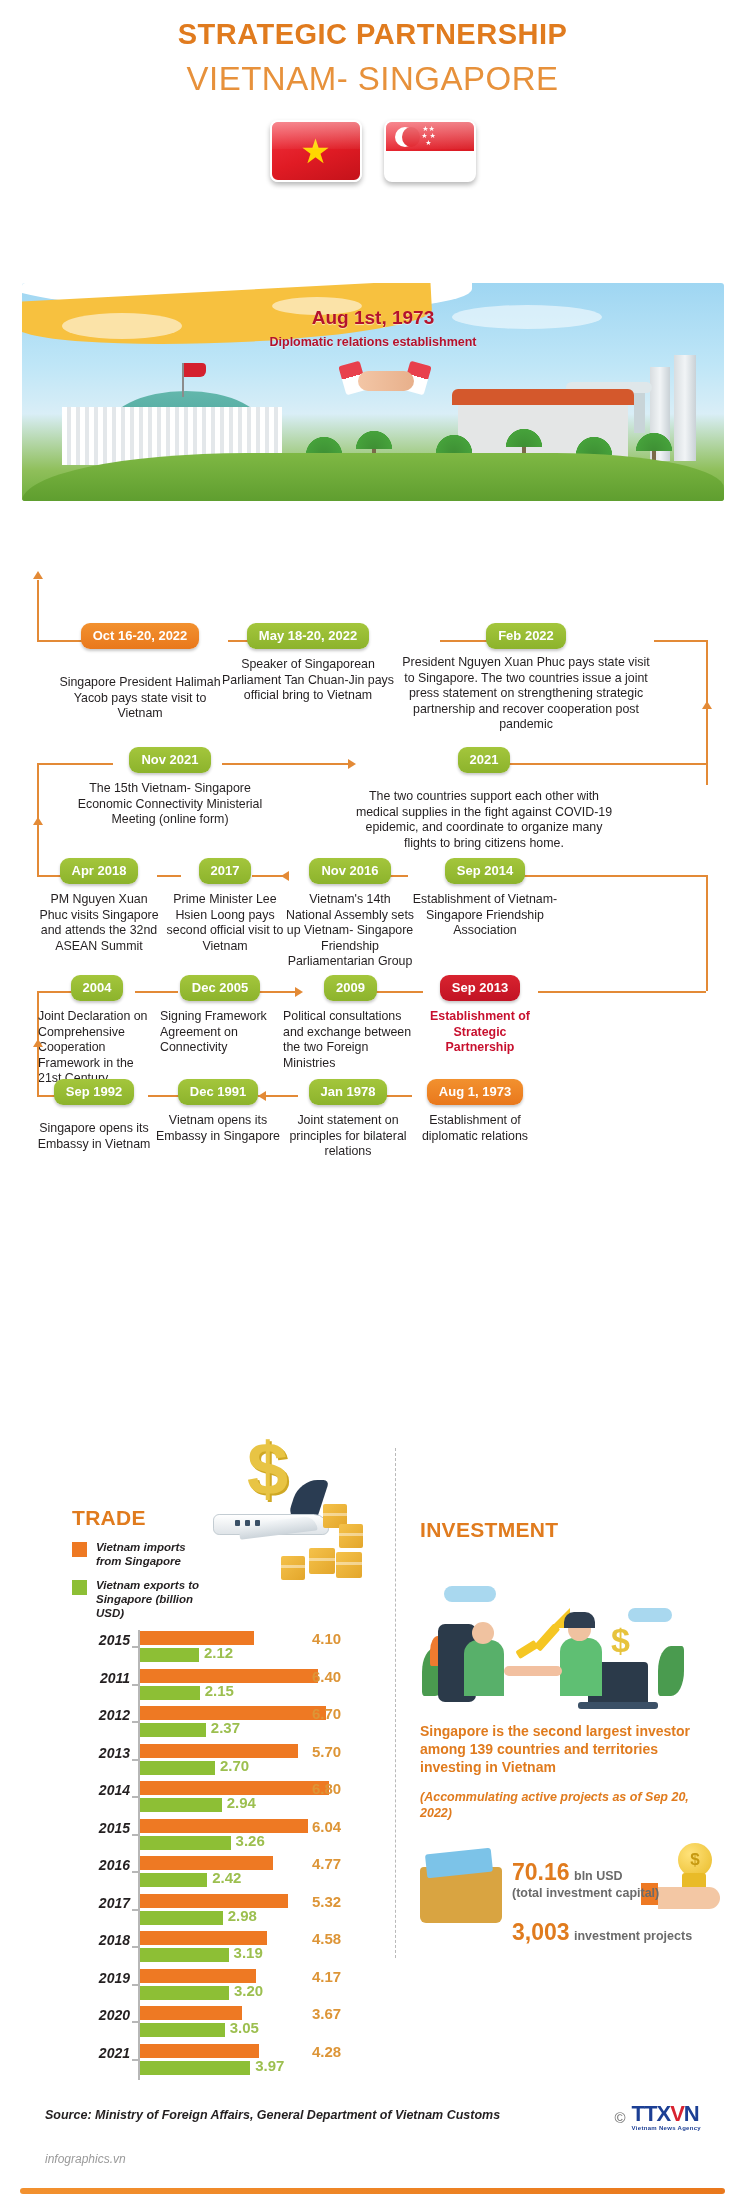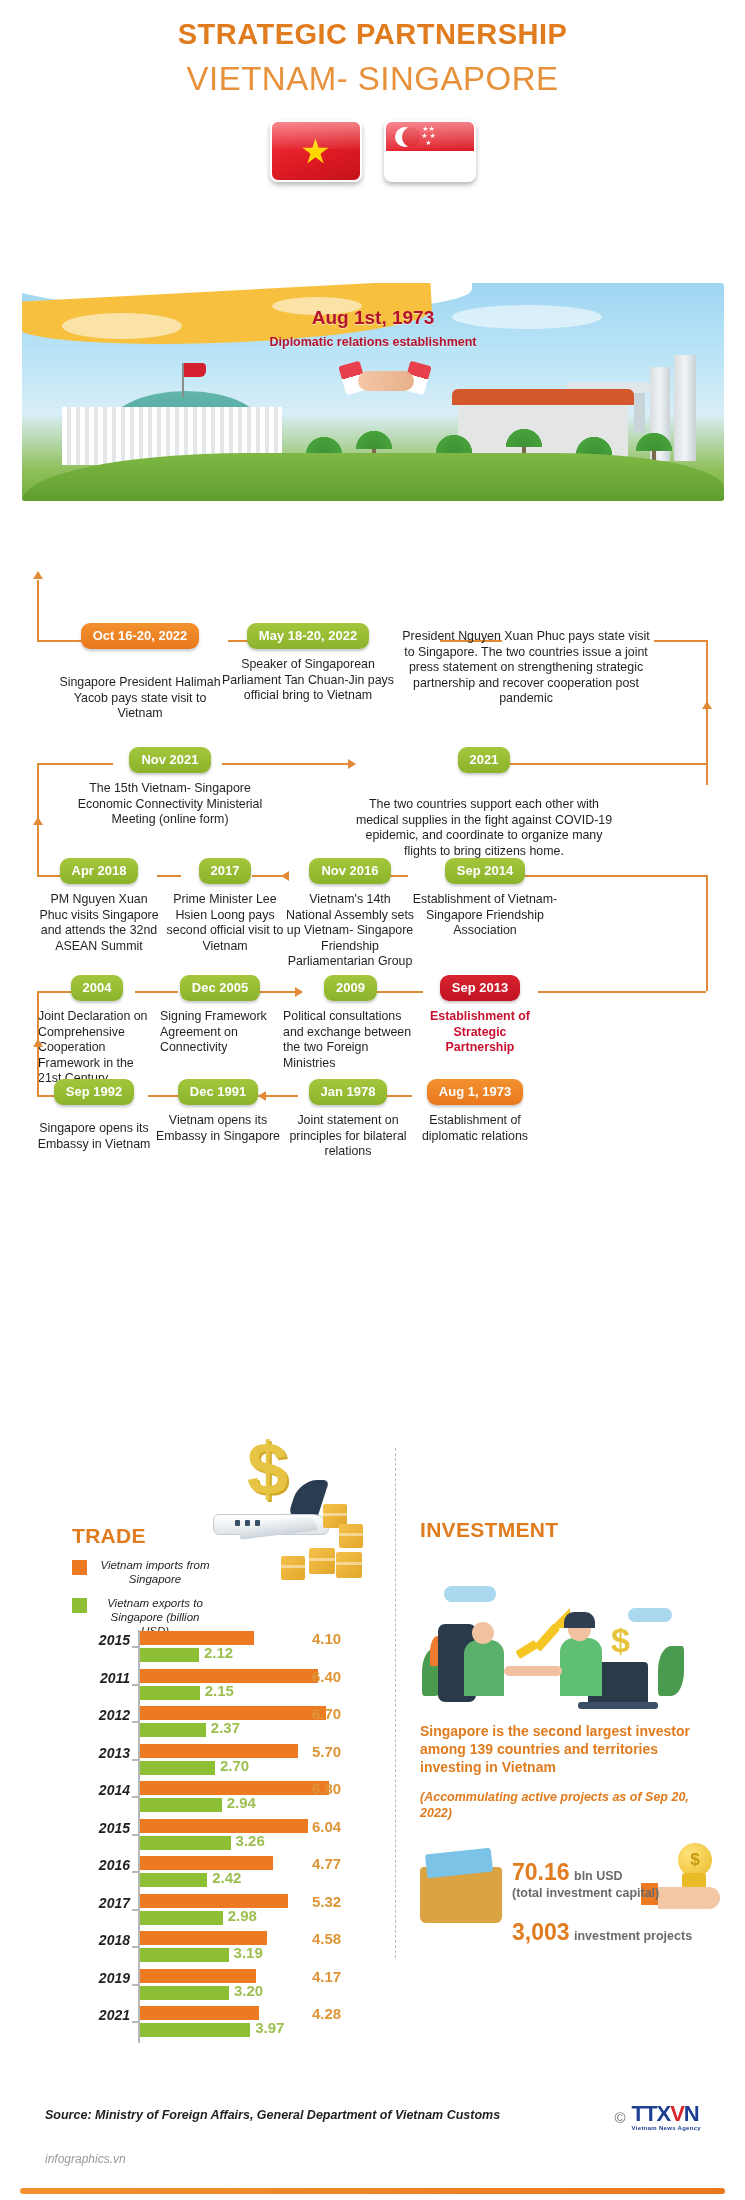--- a/index.html
+++ b/index.html
@@ -144,21 +144,21 @@
 
   
   .bottom { position:absolute; left:0; top:1440px; width:745px; }
 
   .sec-title { font-size: 21px; font-weight: bold; color:#e07b1e; letter-spacing:.3px; }
 
   .legend-row { display:flex; align-items:flex-start; gap:9px; margin-top:10px; }
   .legend-sw { width: 15px; height: 15px; flex:0 0 15px; margin-top:2px; }
   .sw-orange { background:#ee7923; }
   .sw-green  { background:#8dbf35; }
-  .legend-txt { font-size: 11.5px; font-style: italic; line-height: 14px; color:#231f20; font-weight:400;text-align:center; }
+  .legend-txt { font-size: 11.5px; font-style: italic; line-height: 14px; color:#231f20; font-weight:700; }
 
   .chart { position:absolute; left: 50px; top: 190px; width: 300px; }
   .chart-axis { position:absolute; left: 88px; top: 0; bottom: 0; width: 2px; background:#b7b7b7; }
   .chart-row { position: relative; height: 37.5px; }
   .yr {
     position:absolute; left:0; top: 2px; width: 80px; text-align:right;
     font-size: 14px; font-style: italic; font-weight: bold; color:#231f20;
   }
   .yr small { display:block; font-size: 9.5px; font-weight: bold; font-style: italic; }
   .yr-tick { position:absolute; left:82px; top:16px; width:8px; height:2px; background:#b7b7b7; }
@@ -322,36 +322,37 @@
 
   <div class="cell" style="left:55px;top:118px;width:170px;">
     <div class="badge-wrap"><span class="badge orange">Oct 16-20, 2022</span></div>
     <div class="desc" style="margin-top:26px;">Singapore President Halimah Yacob pays state visit to Vietnam</div>
   </div>
   <div class="cell" style="left:218px;top:118px;width:180px;">
     <div class="badge-wrap"><span class="badge green">May 18-20, 2022</span></div>
     <div class="desc" style="margin-top:8px;">Speaker of Singaporean Parliament Tan Chuan-Jin pays official bring to Vietnam</div>
   </div>
   <div class="cell" style="left:398px;top:118px;width:256px;">
+    <div class="badge-wrap"><span class="badge green">Feb 2022</span></div>
     <div class="desc" style="margin-top:6px;">President Nguyen Xuan Phuc pays state visit to Singapore. The two countries issue a joint press statement on strengthening strategic partnership and recover cooperation post pandemic</div>
   </div>
 
   <div class="conn v" style="left:37px;top:258px;height:62px;"></div>
   <div class="conn h" style="left:37px;top:258px;width:76px;"></div>
   <div class="conn h" style="left:222px;top:258px;width:130px;"></div>
   <div class="arrow-r" style="left:348px;top:254px;"></div>
   <div class="conn h" style="left:490px;top:258px;width:218px;"></div>
 
   <div class="cell" style="left:62px;top:242px;width:216px;">
     <div class="badge-wrap"><span class="badge green">Nov 2021</span></div>
     <div class="desc" style="margin-top:8px;">The 15th Vietnam- Singapore Economic Connectivity Ministerial Meeting (online form)</div>
   </div>
   <div class="cell" style="left:352px;top:242px;width:264px;">
     <div class="badge-wrap"><span class="badge green">2021</span></div>
-    <div class="desc" style="margin-top:24px;">The two countries support each other with medical supplies in the fight against COVID-19 epidemic, and coordinate to organize many flights to bring citizens home.</div>
+    <div class="desc" style="margin-top:16px;">The two countries support each other with medical supplies in the fight against COVID-19 epidemic, and coordinate to organize many flights to bring citizens home.</div>
   </div>
 
   <div class="conn v" style="left:37px;top:320px;height:52px;"></div>
   <div class="arrow-u" style="left:33px;top:312px;"></div>
   <div class="conn h" style="left:37px;top:370px;width:38px;"></div>
   <div class="conn h" style="left:157px;top:370px;width:24px;"></div>
   <div class="conn h" style="left:252px;top:370px;width:34px;"></div>
   <div class="arrow-l" style="left:281px;top:366px;"></div>
   <div class="conn h" style="left:378px;top:370px;width:30px;"></div>
   <div class="conn h" style="left:498px;top:370px;width:208px;"></div>
@@ -422,21 +423,21 @@
   <div class="cell" style="left:412px;top:574px;width:126px;">
     <div class="badge-wrap"><span class="badge orange">Aug 1, 1973</span></div>
     <div class="desc" style="margin-top:8px;">Establishment of diplomatic relations</div>
   </div>
 </div>
 
 <div class="bottom">
 
   <div class="divider"></div>
 
-  <div style="position:absolute;left:72px;top:84px;width:290px;">
+  <div style="position:absolute;left:72px;top:66px;width:290px;">
     <div class="sec-title">TRADE</div>
 
     <div class="legend-row">
       <span class="legend-sw sw-orange"></span>
       <span class="legend-txt" style="max-width:118px;">Vietnam imports  from Singapore</span>
     </div>
     <div class="legend-row">
       <span class="legend-sw sw-green"></span>
       <span class="legend-txt" style="max-width:118px;">Vietnam exports to Singapore (billion USD)</span>
     </div>
@@ -532,20 +533,28 @@
           <div class="val-exp" style="left: 183.611px;">3.19</div>
           <div class="val-imp">4.58</div>
         </div>
         <div class="chart-row">
           <div class="yr">2019</div>
           <span class="yr-tick"></span>
           <div class="bar imp" style="width: 115.833px;"></div>
           <div class="bar exp" style="width: 88.8889px;"></div>
           <div class="val-exp" style="left: 183.889px;">3.20</div>
           <div class="val-imp">4.17</div>
+        </div>
+        <div class="chart-row">
+          <div class="yr">2020</div>
+          <span class="yr-tick"></span>
+          <div class="bar imp" style="width: 101.944px;"></div>
+          <div class="bar exp" style="width: 84.7222px;"></div>
+          <div class="val-exp" style="left: 179.722px;">3.05</div>
+          <div class="val-imp">3.67</div>
         </div>
         <div class="chart-row">
           <div class="yr">2021</div>
           <span class="yr-tick"></span>
           <div class="bar imp" style="width: 118.889px;"></div>
           <div class="bar exp" style="width: 110.278px;"></div>
           <div class="val-exp" style="left: 205.278px;">3.97</div>
           <div class="val-imp">4.28</div>
         </div>
       </div>

